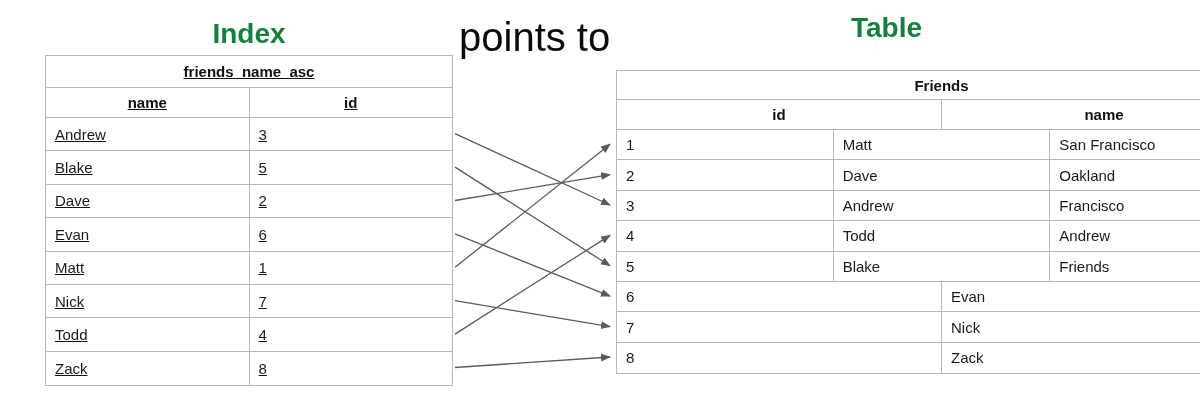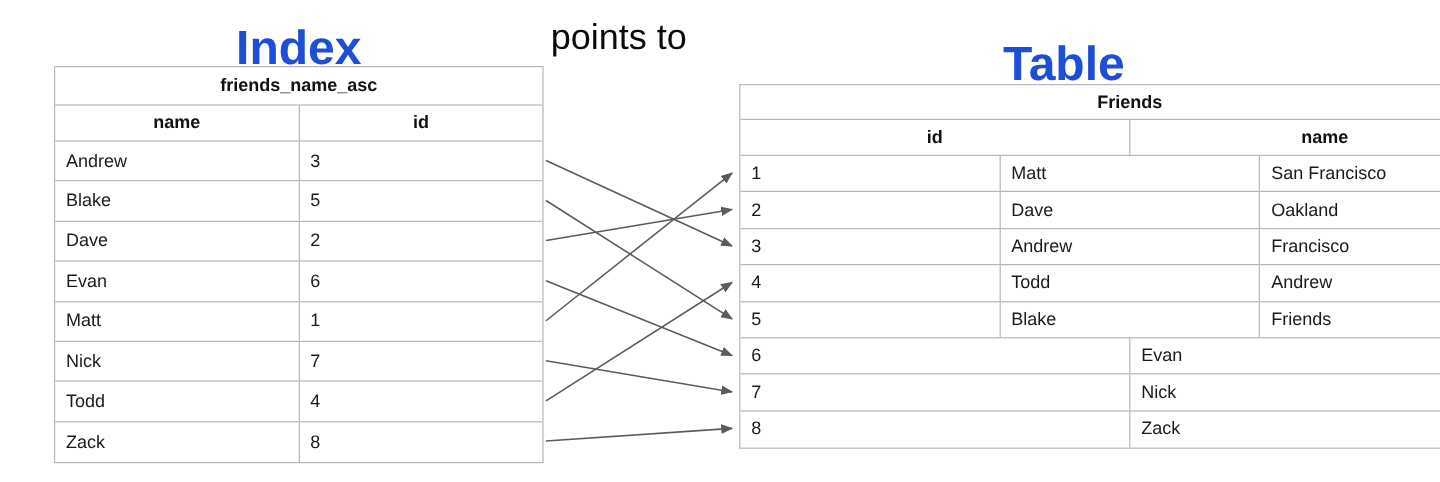--- a/index.html
+++ b/index.html
@@ -8,42 +8,42 @@
     position:relative;
     width:1200px;
     height:402px;
     background:#ffffff;
     font-family:"Liberation Sans", sans-serif;
     color:#111111;
     overflow:hidden;
   }
   .big-title {
     position:absolute;
-    font-size:40px;
+    font-size:28px;
     font-weight:700;
     text-align:center;
-    color:#1d4ed8;
+    color:#15803d;
     white-space:nowrap;
   }
   .index-title  { left:45px;  width:408px; top:18px; }
-  .table-title  { left:608px; width:557px; top:32px; }
+  .table-title  { left:608px; width:557px; top:12px; }
   .points-to {
     position:absolute;
     left:459px; top:15px;
-    font-size:30px;
+    font-size:40px;
     font-weight:400;
     color:#0b0b0b;
     white-space:nowrap;
   }
   .tbl {
     position:absolute;
     border:1px solid #b7b7b7;
     background:#ffffff;
   }
-  .index-tbl  { left:45px;  top:55px; width:408px; }
+  .index-tbl  { left:45px;  top:55px; width:408px;text-decoration:underline; }
   .friends-tbl{ left:616px; top:70px; width:651px; }
   .tbl-name {
     display:flex; align-items:center; justify-content:center;
     font-weight:700; font-size:15px;
     border-bottom:1px solid #b7b7b7;
   }
   .index-tbl  .tbl-name { height:32px; }
   .friends-tbl .tbl-name{ height:29px; }
   .tbl-head {
     display:flex;

